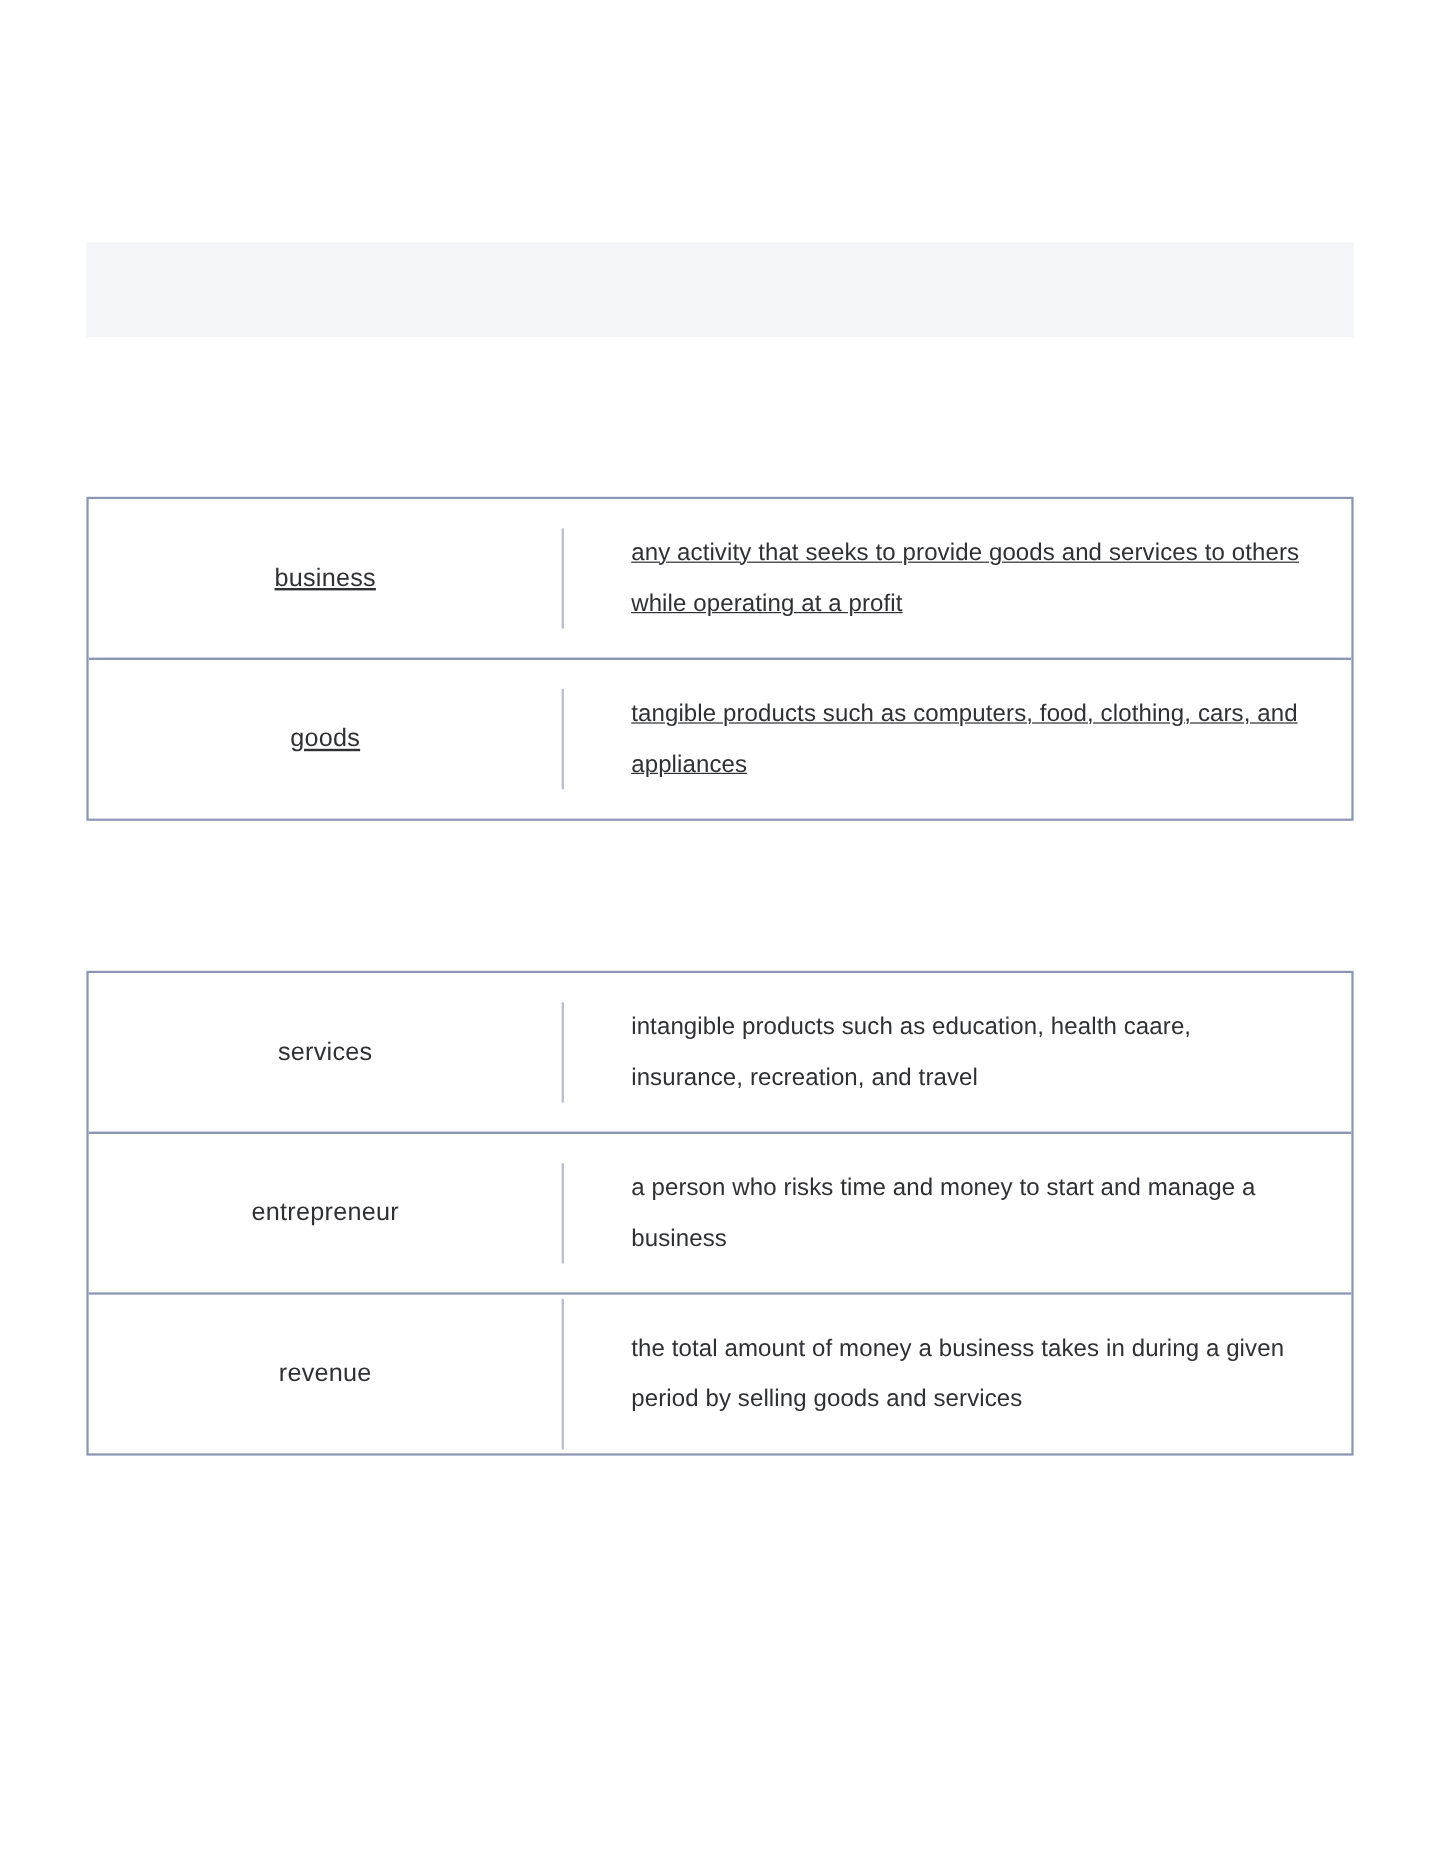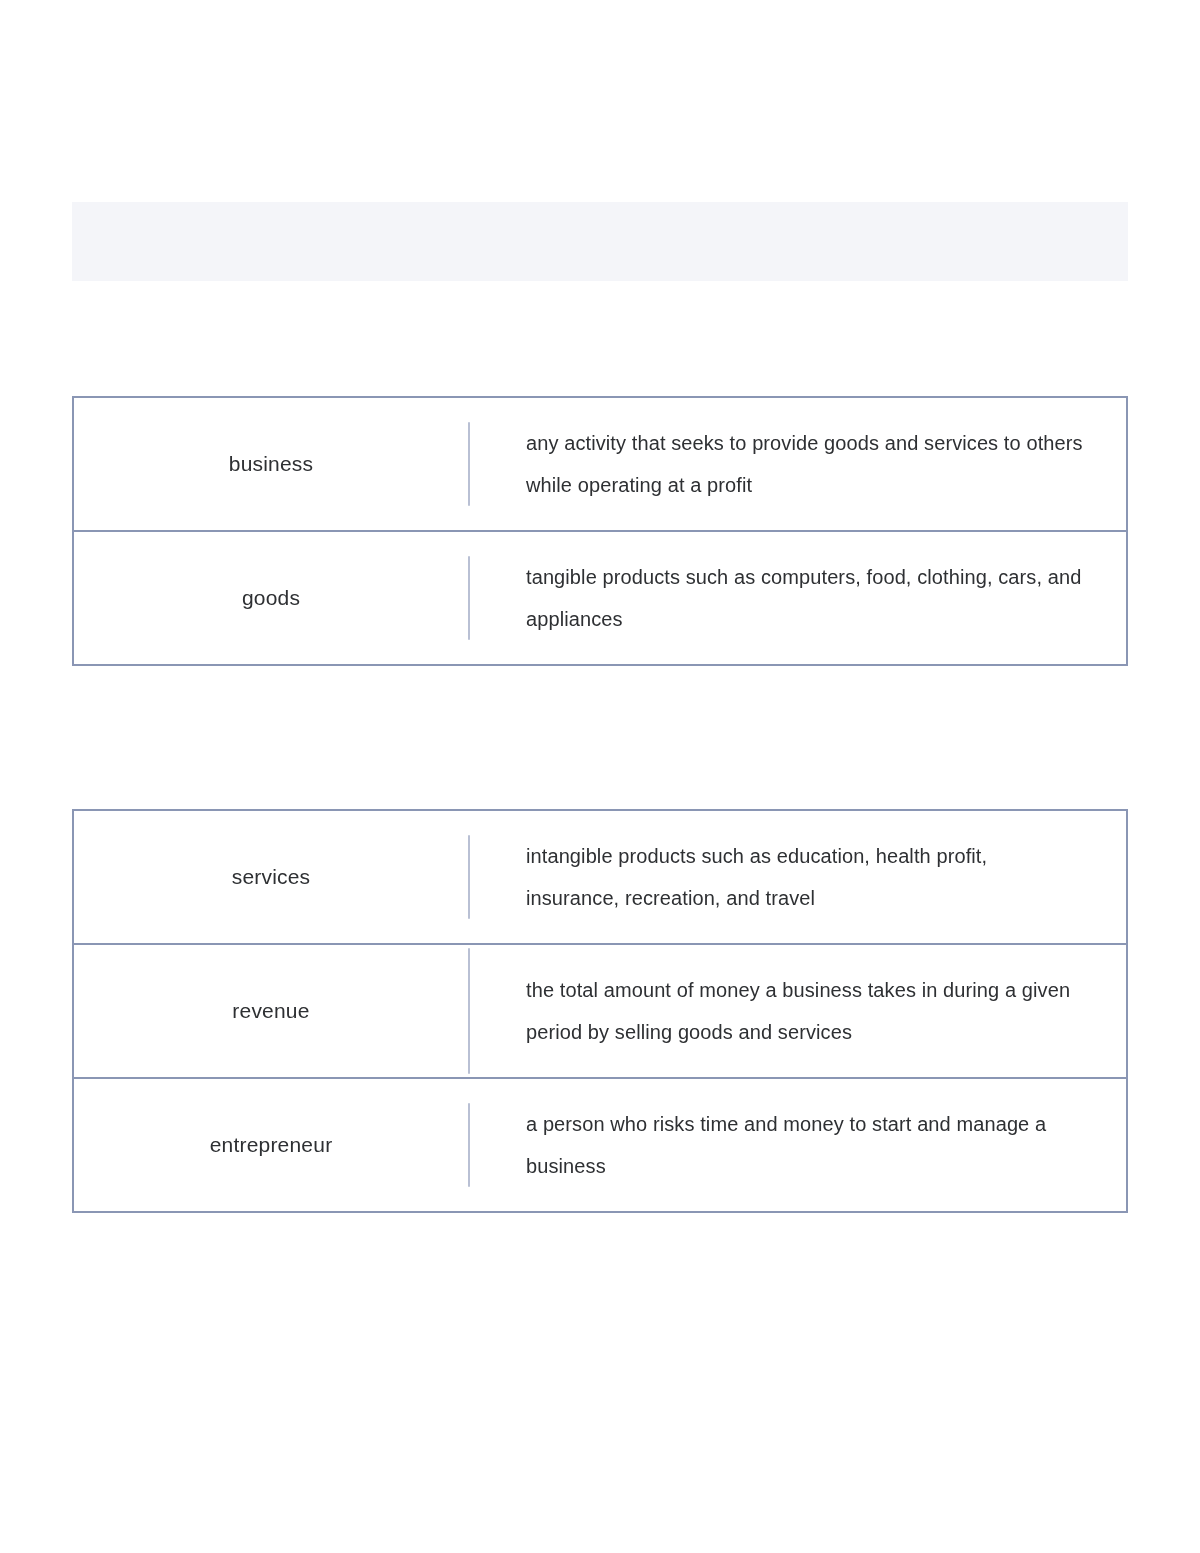--- a/index.html
+++ b/index.html
@@ -39,21 +39,21 @@
 
   
   .card-group {
     position: absolute;
     left: 72px;
     width: 1056px;
     box-sizing: border-box;
     border: 2px solid #8a96b4;
     background: #ffffff;
   }
-  #group-1 { top: 396px; }
+  #group-1 { top: 414px; text-decoration: underline; }
   #group-2 { top: 809px; }
 
   .card {
     display: flex;
     align-items: center;
     box-sizing: border-box;
     background: #ffffff;
     border-bottom: 2px solid #8a96b4;
     min-height: 130px;
   }
@@ -127,29 +127,29 @@
       <div class="card-def"><span class="card-def-text">tangible products such as computers, food, clothing, cars, and appliances</span></div>
     </div>
   </div>
 
 <div class="card-group" id="group-2">
     <div class="card lines-2">
       <div class="card-term">
         <span class="card-term-text">services</span>
       </div>
       <div class="card-divider"></div>
-      <div class="card-def"><span class="card-def-text">intangible products such as education, health profit, insurance, recreation, and travel</span></div>
+      <div class="card-def"><span class="card-def-text">intangible products such as education, health caare, insurance, recreation, and travel</span></div>
+    </div>
+    <div class="card lines-2">
+      <div class="card-term">
+        <span class="card-term-text">entrepreneur</span>
+      </div>
+      <div class="card-divider"></div>
+      <div class="card-def"><span class="card-def-text">a person who risks time and money to start and manage a business</span></div>
     </div>
     <div class="card lines-3">
       <div class="card-term">
         <span class="card-term-text">revenue</span>
       </div>
       <div class="card-divider"></div>
       <div class="card-def"><span class="card-def-text">the total amount of money a business takes in during a given period by selling goods and services</span></div>
     </div>
-    <div class="card lines-2">
-      <div class="card-term">
-        <span class="card-term-text">entrepreneur</span>
-      </div>
-      <div class="card-divider"></div>
-      <div class="card-def"><span class="card-def-text">a person who risks time and money to start and manage a business</span></div>
-    </div>
   </div>
 
 </body></html>

